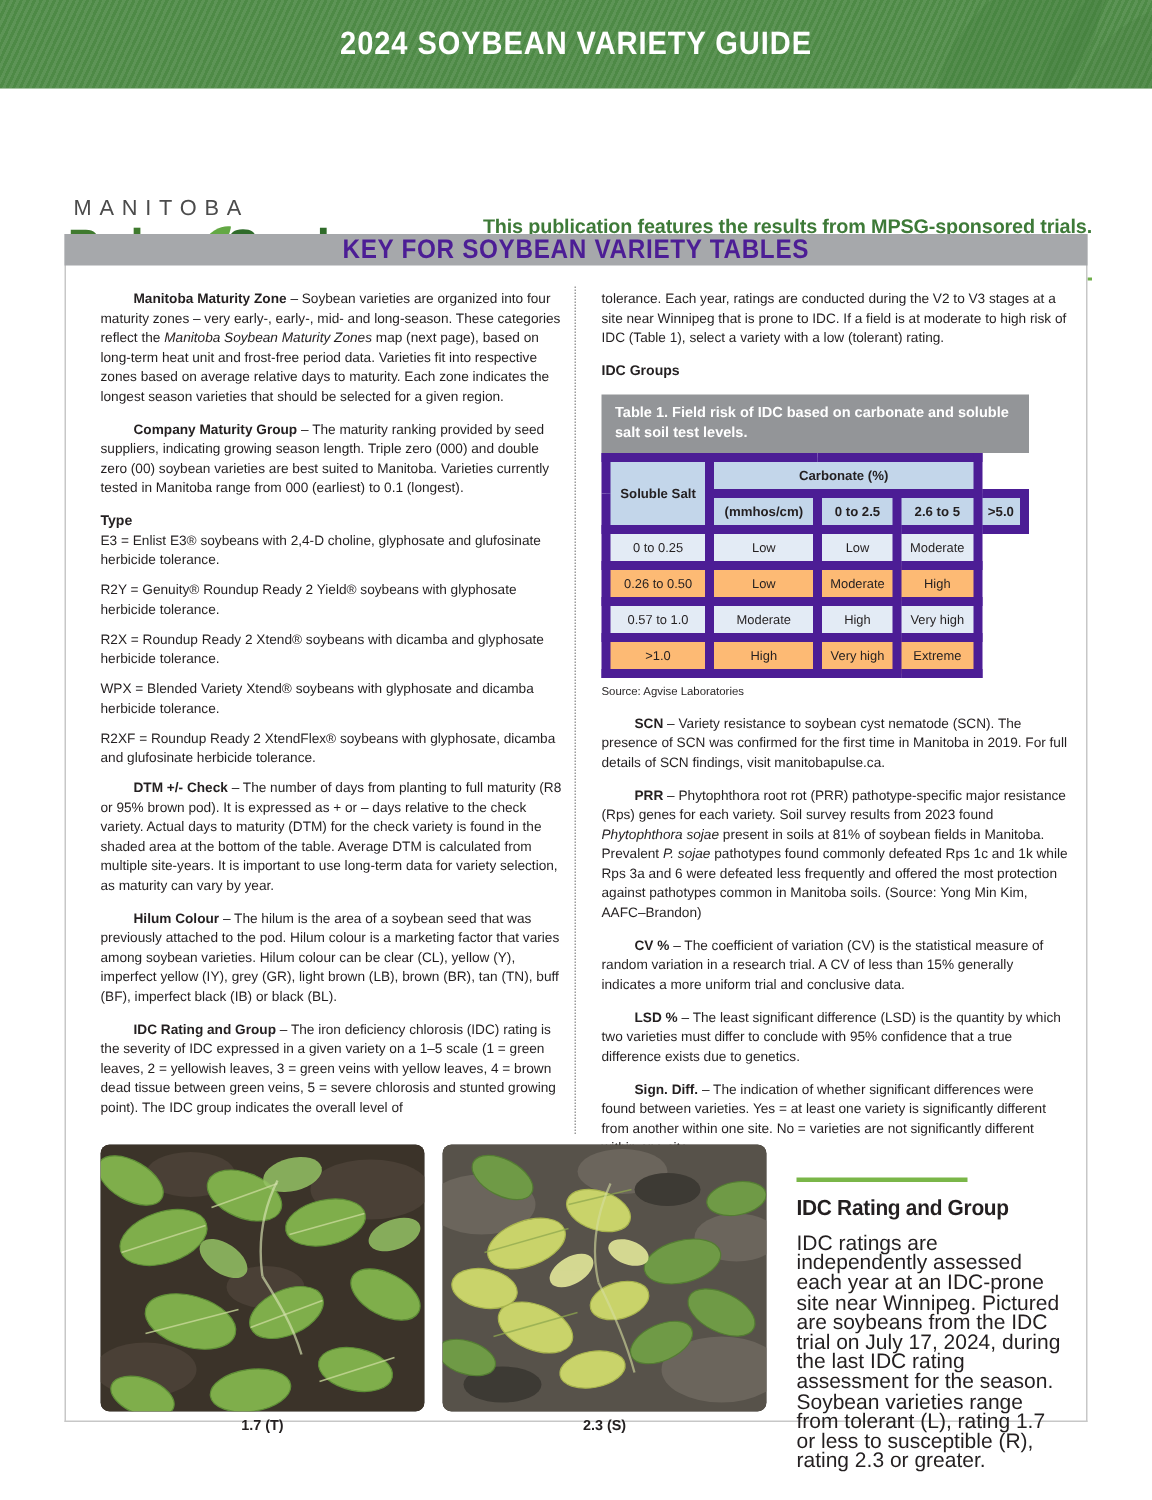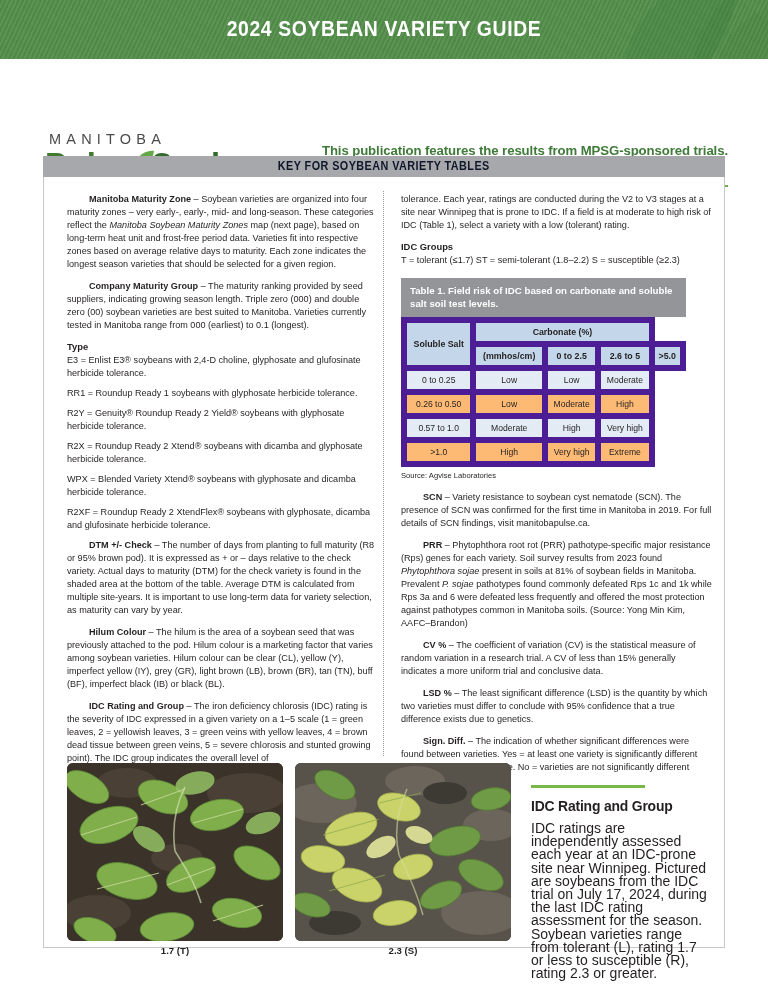--- a/index.html
+++ b/index.html
@@ -87,22 +87,22 @@
   .keybox {
     position: absolute; left: 43px; top: 156px;
     width: 682px; height: 792px;
     border: 1px solid #c7c7c7; border-top: none;
     background: #fff;
   }
   .keybar {
     position: absolute; left: 43px; top: 156px;
     width: 682px; height: 21px;
     background: #a6a8ab;
-    color: #0f172a; text-align: center;
-    font-size: 12px; font-weight: bold; letter-spacing: 0.5px;
+    color: #4c1d95; text-align: center;
+    font-size: 18px; font-weight: bold; letter-spacing: 0.5px;
     line-height: 21px;
     font-family: "Liberation Sans Narrow", "Liberation Sans", sans-serif;
     transform-origin: center;
   }
   .keybar span { display:inline-block; transform: scaleX(0.90); }
 
   
   .cols {
     position: absolute; left: 43px; top: 177px;
     width: 682px; height: 575px;
@@ -221,39 +221,37 @@
 
     <div class="col col-left">
 
       <p class="b"><b>Manitoba Maturity Zone</b><span> – Soybean varieties are organized into four maturity zones – very early-, early-, mid- and long-season. These categories reflect the </span><i>Manitoba Soybean Maturity Zones</i><span> map (next page), based on long-term heat unit and frost-free period data. Varieties fit into respective zones based on average relative days to maturity. Each zone indicates the longest season varieties that should be selected for a given region.</span></p>
 
       <p class="b"><b>Company Maturity Group</b><span> – The maturity ranking provided by seed suppliers, indicating growing season length. Triple zero (000) and double zero (00) soybean varieties are best suited to Manitoba. Varieties currently tested in Manitoba range from 000 (earliest) to 0.1 (longest).</span></p>
 
       <div class="hd">Type</div>
 
       <p class="b tight">E3 = Enlist E3® soybeans with 2,4-D choline, glyphosate and glufosinate herbicide tolerance.</p>
-      <p class="b tight">RR1 = Roundup Ready 1 soybeans with glyphosate herbicide tolerance.</p>
       <p class="b tight">R2Y = Genuity® Roundup Ready 2 Yield® soybeans with glyphosate herbicide tolerance.</p>
       <p class="b tight">R2X = Roundup Ready 2 Xtend® soybeans with dicamba and glyphosate herbicide tolerance.</p>
       <p class="b tight">WPX = Blended Variety Xtend® soybeans with glyphosate and dicamba herbicide tolerance.</p>
       <p class="b tight">R2XF = Roundup Ready 2 XtendFlex® soybeans with glyphosate, dicamba and glufosinate herbicide tolerance.</p>
 
       <p class="b"><b>DTM +/- Check</b><span> – The number of days from planting to full maturity (R8 or 95% brown pod). It is expressed as + or – days relative to the check variety. Actual days to maturity (DTM) for the check variety is found in the shaded area at the bottom of the table. Average DTM is calculated from multiple site-years. It is important to use long-term data for variety selection, as maturity can vary by year.</span></p>
 
       <p class="b"><b>Hilum Colour</b><span> – The hilum is the area of a soybean seed that was previously attached to the pod. Hilum colour is a marketing factor that varies among soybean varieties. Hilum colour can be clear (CL), yellow (Y), imperfect yellow (IY), grey (GR), light brown (LB), brown (BR), tan (TN), buff (BF), imperfect black (IB) or black (BL).</span></p>
 
       <p class="b"><b>IDC Rating and Group</b><span> – The iron deficiency chlorosis (IDC) rating is the severity of IDC expressed in a given variety on a 1–5 scale (1 = green leaves, 2 = yellowish leaves, 3 = green veins with yellow leaves, 4 = brown dead tissue between green veins, 5 = severe chlorosis and stunted growing point). The IDC group indicates the overall level of</span></p>
     </div>
 
     <div class="col col-right">
 
       <p class="b">tolerance. Each year, ratings are conducted during the V2 to V3 stages at a site near Winnipeg that is prone to IDC. If a field is at moderate to high risk of IDC (Table 1), select a variety with a low (tolerant) rating.</p>
 
       <div class="hd">IDC Groups</div>
-      <p class="b">T = tolerant (≤1.7)    ST = semi-tolerant (1.8–2.2)    S = susceptible (≥2.3)</p>
 
       <div class="tbl-wrap">
         <div class="tbl-cap">Table 1. Field risk of IDC based on carbonate and soluble salt soil test levels.</div>
         <table class="t1">
           <thead>
             <tr>
               <th rowspan="2">Soluble Salt</th>
               <th colspan="3">Carbonate (%)</th>
             </tr>
             <tr>

